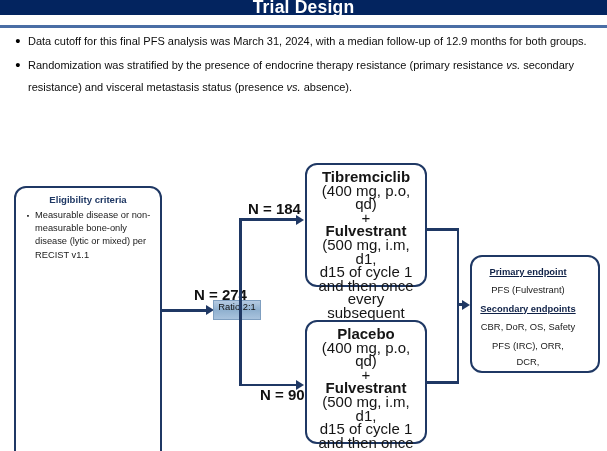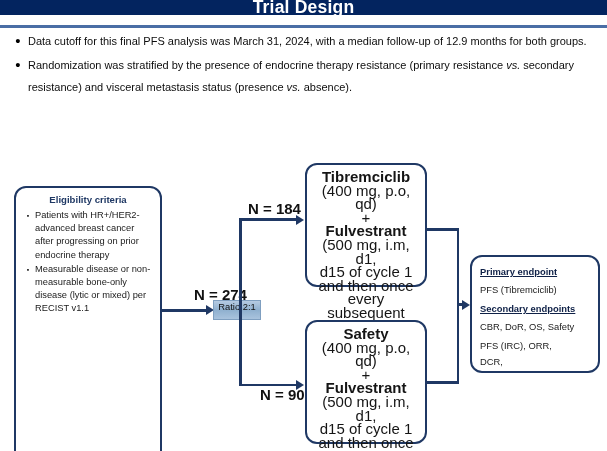--- a/index.html
+++ b/index.html
@@ -143,20 +143,21 @@
   }
   .arm-line.bold { font-weight: bold; }
 
   
   #endpoints-box {
     left: 470px;
     top: 255px;
     width: 130px;
     height: 118px;
     padding: 7px 22px 4px 8px;
+    text-align: center;
   }
   .ep-head {
     font-size: 9.4px;
     font-weight: bold;
     color: #0f2147;
     text-decoration: underline;
     line-height: 16px;
     margin-bottom: 2px;
   }
   .ep-text {
@@ -234,24 +235,20 @@
 
 </div>
 
 <div class="flow">
 
   <div class="rbox" id="eligibility-box">
     <div class="elig-title">Eligibility criteria</div>
 
     <div class="elig-item">
       <div class="elig-dot">▪</div>
-      <div class="elig-text">Patients with HR+/HER2- advanced breast cancer after progressing on prior endocrine therapy</div>
-    </div>
-    <div class="elig-item">
-      <div class="elig-dot">▪</div>
       <div class="elig-text">Measurable disease or non-measurable bone-only disease (lytic or mixed) per RECIST v1.1</div>
     </div>
   </div>
 
   <div class="ln" style="left:162px; top:309px; width:48px; height:2.5px;"></div>
   <div class="arrow-r" style="left:206px; top:305px;"></div>
   <div class="edge-label" style="left:166px; top:286px;margin-left:28px;">N = 274</div>
 
   <div id="ratio-box">
     <span>Ratio 2:1</span>
@@ -273,37 +270,37 @@
     <div class="arm-line">(400 mg, p.o, qd)</div>
     <div class="arm-line">+</div>
     <div class="arm-line bold">Fulvestrant</div>
     <div class="arm-line">(500 mg, i.m, d1,</div>
     <div class="arm-line">d15 of cycle 1</div>
     <div class="arm-line">and then once every</div>
     <div class="arm-line">subsequent cycle)</div>
   </div>
 
   <div class="rbox" id="arm-bottom-box">
-    <div class="arm-line bold">Safety</div>
+    <div class="arm-line bold">Placebo</div>
     <div class="arm-line">(400 mg, p.o, qd)</div>
     <div class="arm-line">+</div>
     <div class="arm-line bold">Fulvestrant</div>
     <div class="arm-line">(500 mg, i.m, d1,</div>
     <div class="arm-line">d15 of cycle 1</div>
     <div class="arm-line">and then once every</div>
     <div class="arm-line">subsequent cycle)</div>
   </div>
 
   <div class="ln" style="left:427px; top:228px; width:32px; height:2.5px;"></div>
   <div class="ln" style="left:427px; top:381px; width:32px; height:2.5px;"></div>
   <div class="ln" style="left:456.5px; top:228px; width:2.5px; height:155px;"></div>
   <div class="ln" style="left:456.5px; top:303px; width:9px; height:2.5px;"></div>
   <div class="arrow-r" style="left:462px; top:299.5px;"></div>
 
   <div class="rbox" id="endpoints-box">
     <div class="ep-head">Primary endpoint</div>
-    <div class="ep-text">PFS (Tibremciclib)</div>
+    <div class="ep-text">PFS (Fulvestrant)</div>
     <div class="ep-head">Secondary endpoints</div>
     <div class="ep-text">CBR, DoR, OS, Safety</div>
     <div class="ep-text">PFS (IRC), ORR, DCR,</div>
   </div>
 
 </div>
 
 </body></html>

